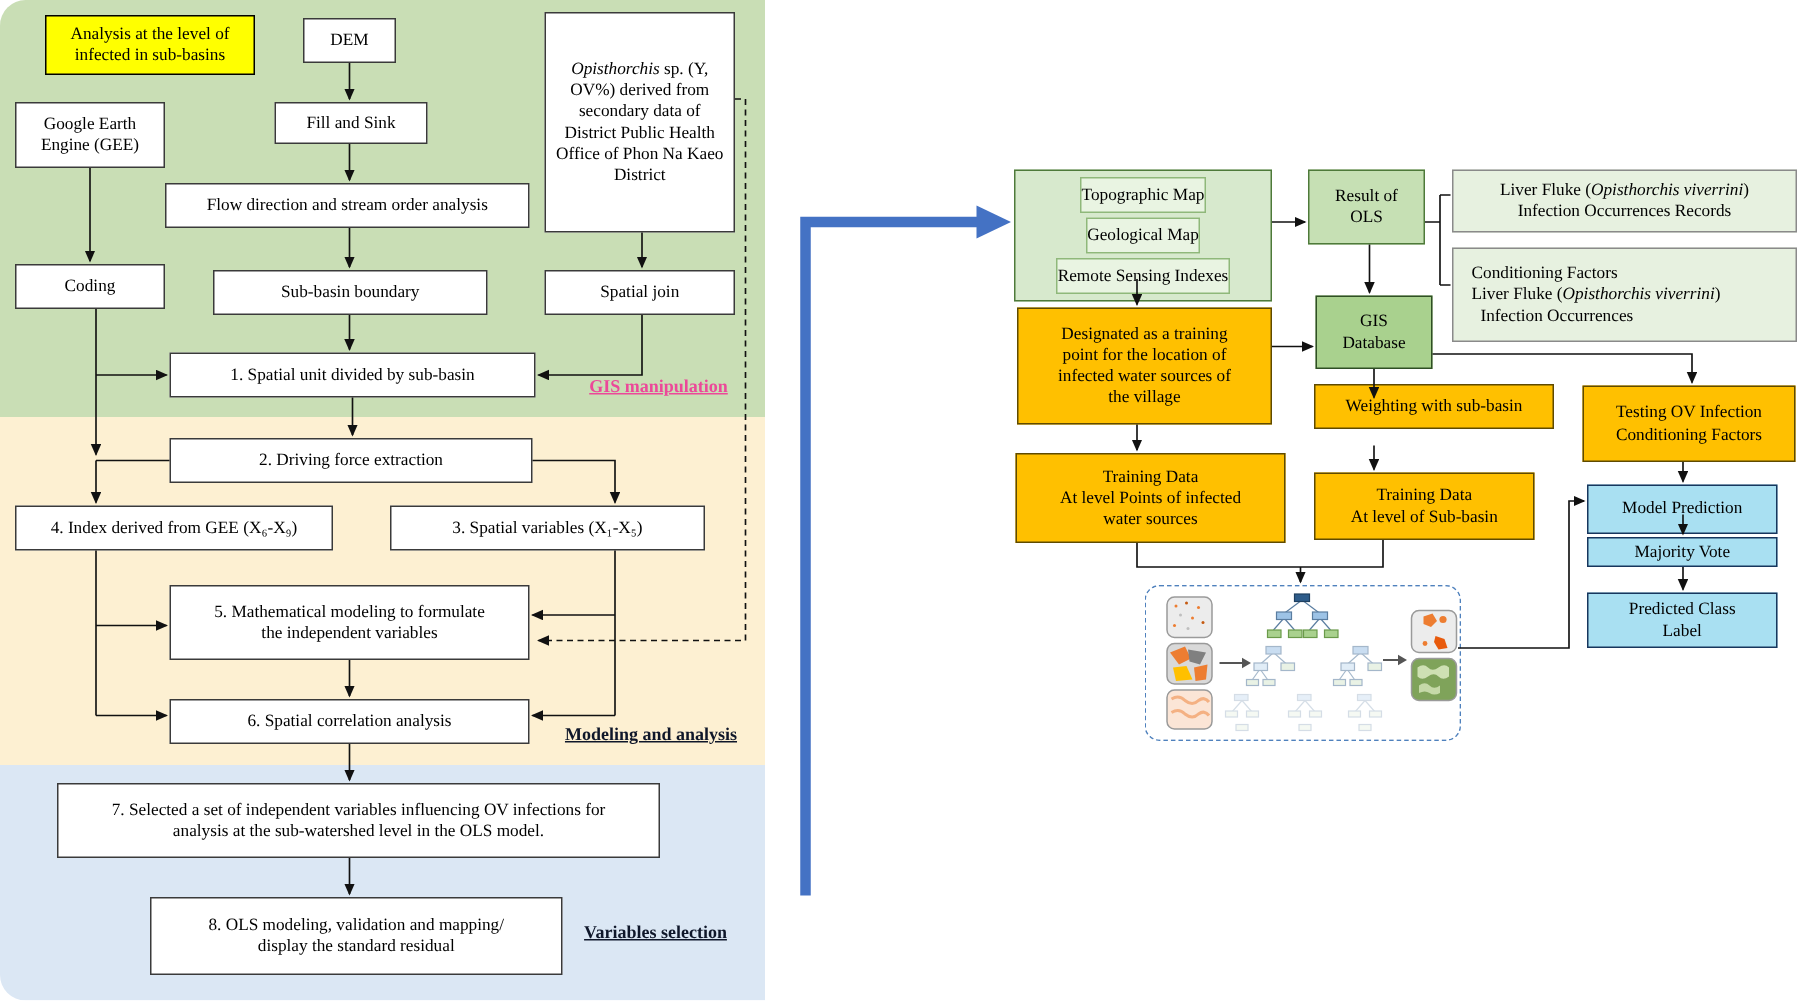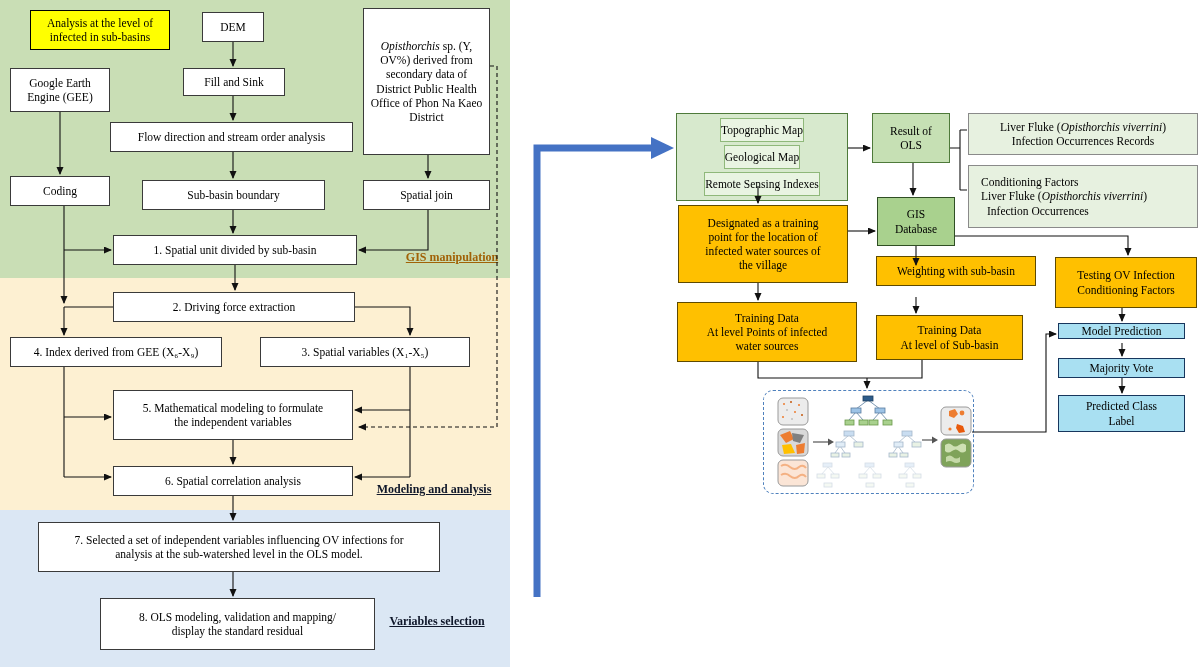--- a/index.html
+++ b/index.html
@@ -1,17 +1,17 @@
 <!DOCTYPE html>
 <html><head>
 <meta charset="utf-8">
 <style>
   html,body{margin:0;padding:0;background:#fff;}
   #canvas{position:relative;width:1200px;height:667px;background:#ffffff;
-    font-family:"Liberation Serif","DejaVu Serif",serif;color:#000;overflow:hidden;}
+    font-family:"Liberation Serif","DejaVu Serif",serif;color:#000;overflow:hidden;border-radius:17px;}
   .band{position:absolute;left:0;width:510px;}
   .bx{position:absolute;display:flex;align-items:center;justify-content:center;
     text-align:center;white-space:pre-line;font-size:11.5px;line-height:1.22;
     box-sizing:border-box;padding:1px 3px;}
   .white{background:#ffffff;border:1px solid #3a3a3a;}
   .yellow{background:#ffff00;border:1.6px solid #000;}
   .yellow2{background:#ffff00;border:2px solid #000;}
   .lbl{position:absolute;font-weight:bold;text-decoration:underline;font-size:12px;
     text-align:center;white-space:nowrap;}
   .topo-outer{background:#d7e9cd;border:1.2px solid #4e7a3a;display:flex;
@@ -55,21 +55,21 @@
   <div class="bx white" style="left:110px;top:122px;width:243px;height:30px;">Flow direction and stream order analysis</div>
 
   <div class="bx white" style="left:10px;top:176px;width:100px;height:30px;">Coding</div>
 
   <div class="bx white" style="left:142px;top:180px;width:183px;height:30px;">Sub-basin boundary</div>
 
   <div class="bx white" style="left:363px;top:180px;width:127px;height:30px;">Spatial join</div>
 
   <div class="bx white" style="left:113px;top:235px;width:244px;height:30px;">1. Spatial unit divided by sub-basin</div>
 
-  <div class="lbl" style="left:396px;top:250px;width:112px;color:#a16207;">GIS manipulation</div>
+  <div class="lbl" style="left:383px;top:250px;width:112px;color:#ec4899;">GIS manipulation</div>
 
   <div class="bx white" style="left:113px;top:292px;width:242px;height:30px;">2. Driving force extraction</div>
 
   <div class="bx white" style="left:10px;top:337px;width:212px;height:30px;">4. Index derived from GEE (X₆-X₉)</div>
 
   <div class="bx white" style="left:260px;top:337px;width:210px;height:30px;">3. Spatial variables (X₁-X₅)</div>
 
   <div class="bx white" style="left:113px;top:390px;width:240px;height:50px;">5. Mathematical modeling to formulate
 the independent variables</div>
 
@@ -120,21 +120,21 @@
   <div class="bx orange" style="left:1055px;top:257px;width:142px;height:51px;">Testing OV Infection
 Conditioning Factors</div>
 
   <div class="bx orange" style="left:677px;top:302px;width:180px;height:60px;">Training Data
 At level Points of infected
 water sources</div>
 
   <div class="bx orange" style="left:876px;top:315px;width:147px;height:45px;">Training Data
 At level of Sub-basin</div>
 
-  <div class="bx cyan" style="left:1058px;top:323px;width:127px;height:16px;">Model Prediction</div>
+  <div class="bx cyan" style="left:1058px;top:323px;width:127px;height:33px;">Model Prediction</div>
 
   <div class="bx cyan" style="left:1058px;top:358px;width:127px;height:20px;">Majority Vote</div>
 
   <div class="bx cyan" style="left:1058px;top:395px;width:127px;height:37px;">Predicted Class
 Label</div>
 
 
   <div class="rf" style="left:763px;top:390px;width:209px;height:102px;">
     <svg width="209" height="102" viewBox="0 0 209 102">
 

